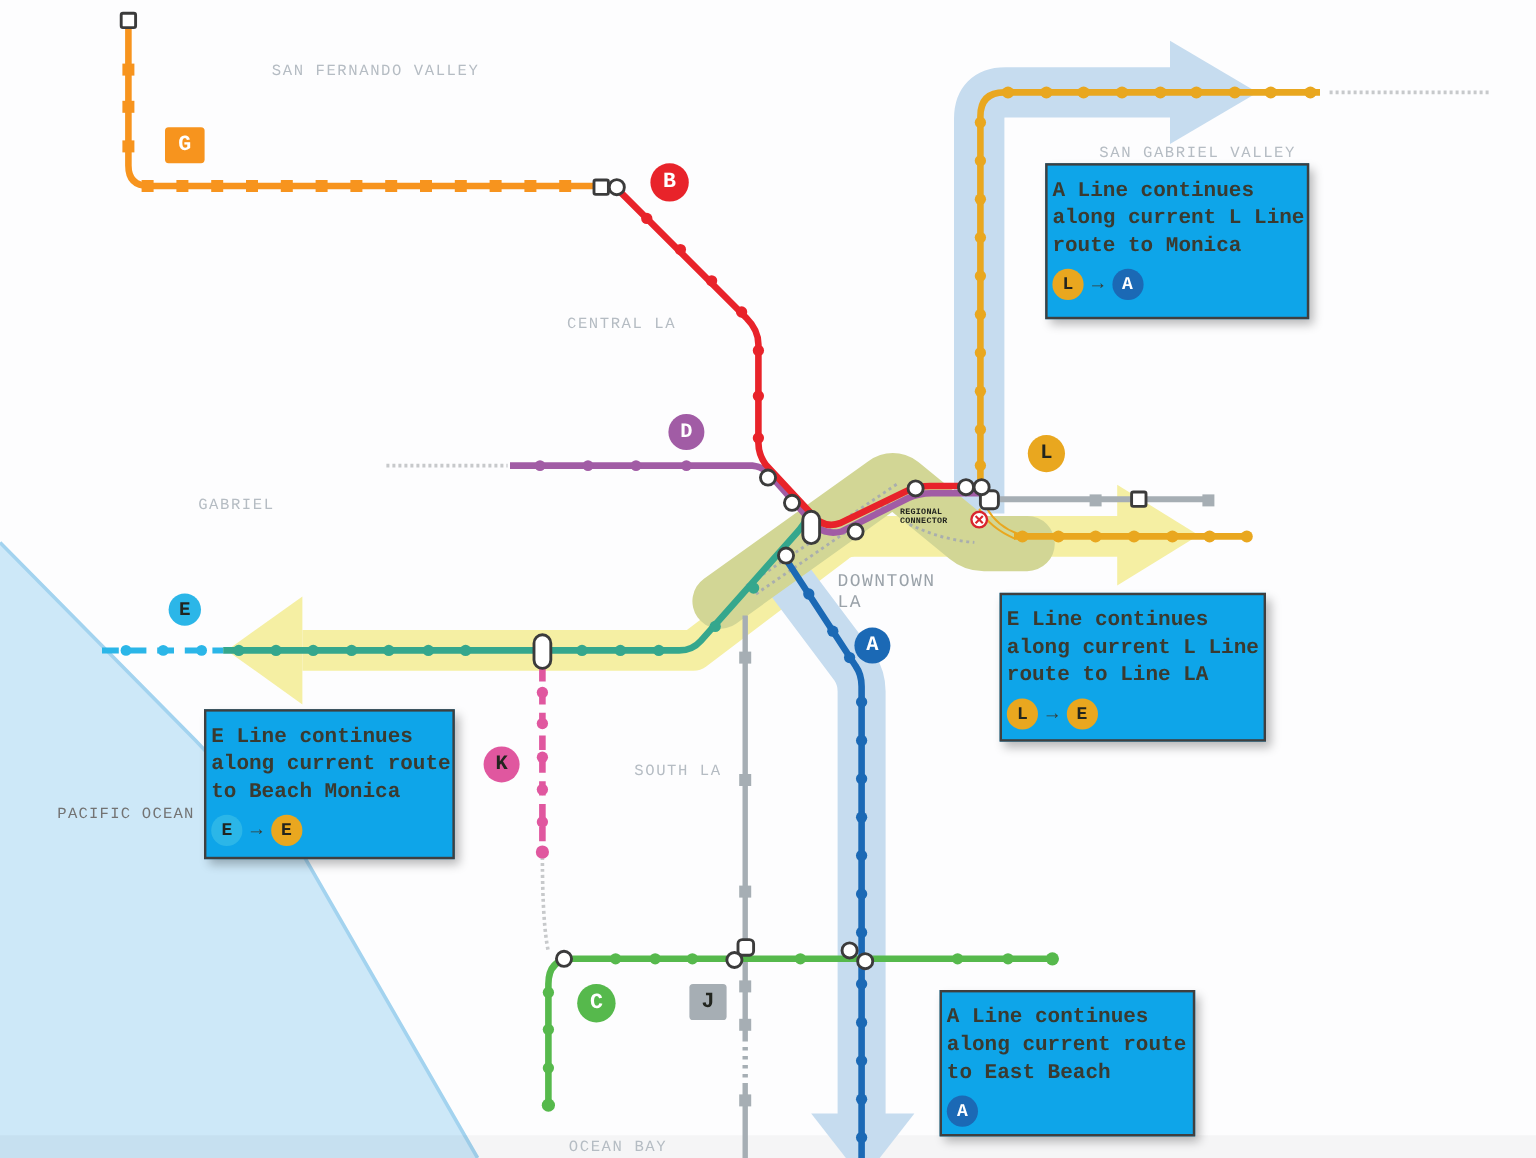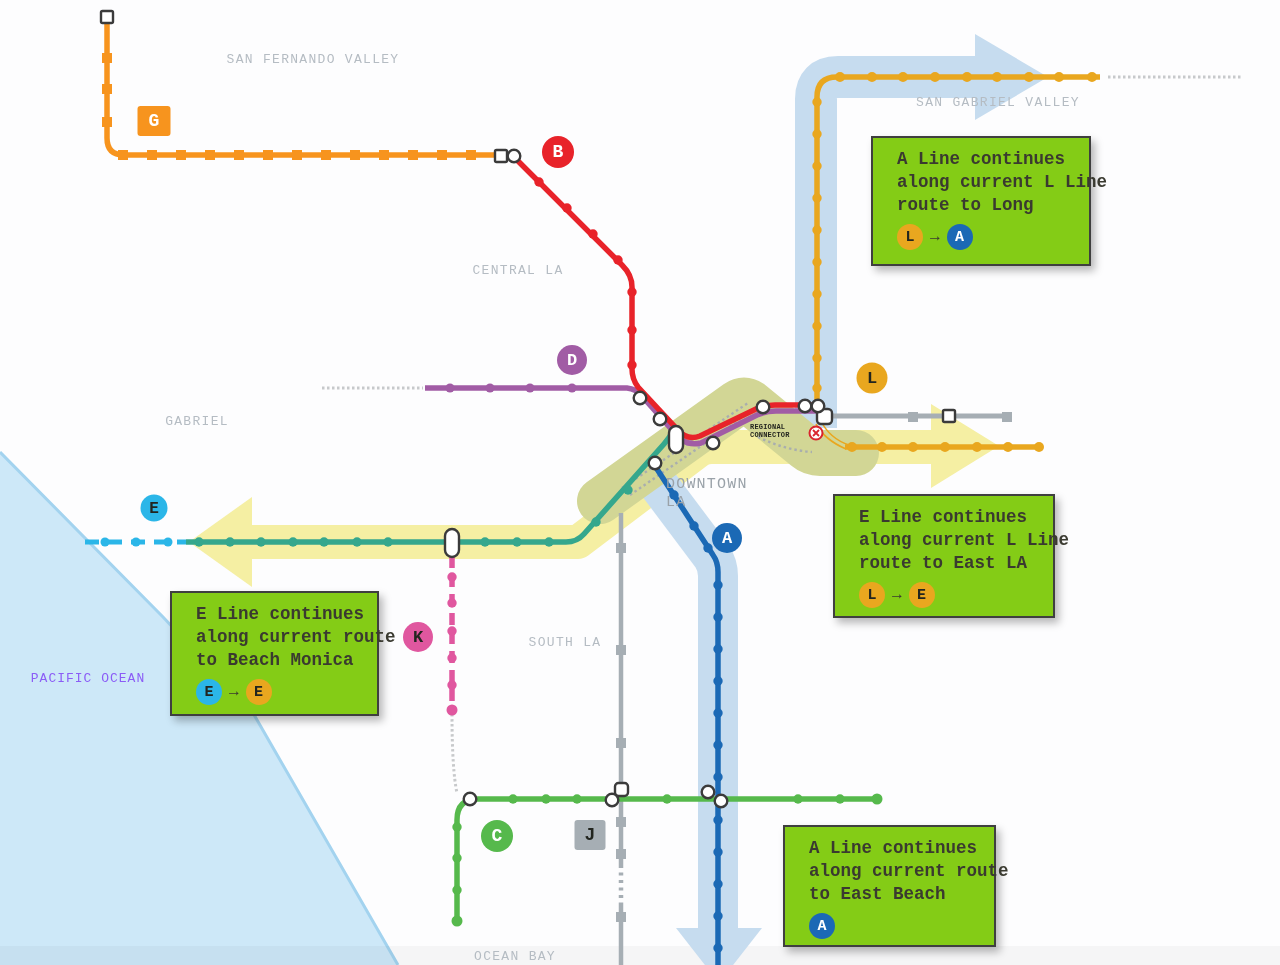--- a/index.html
+++ b/index.html
@@ -3,30 +3,30 @@
 <meta charset="utf-8">
 <style>
   html,body{margin:0;padding:0;background:#e9e9e9;}
   *{box-sizing:border-box;}
   .map{position:relative;width:1280px;height:965px;background:#fdfdfe;overflow:hidden;
        font-family:Liberation Mono, monospace;}
   .map svg{position:absolute;left:0;top:0;}
   .region-label{position:absolute;transform:translate(-50%,-50%);color:#b5bcc3;
        font-size:13px;letter-spacing:1.3px;white-space:nowrap;font-weight:500;}
   .downtown{transform:none;white-space:normal;width:110px;font-size:15px;color:#9aa2a9;
-       line-height:18px;letter-spacing:1.2px;}
+       line-height:18px;letter-spacing:1.2px;margin-left:32px;}
   .ocean-label{font-size:13px;letter-spacing:1px;font-weight:500;}
   .rc-label{position:absolute;width:56px;font-size:7px;line-height:7.5px;font-weight:700;
        color:#23251f;letter-spacing:.2px;}
   .badge{position:absolute;display:flex;align-items:center;justify-content:center;
        font-weight:700;transform:translate(-50%,-50%);line-height:1;}
   .badge.round{border-radius:50%;}
   .badge.sq{border-radius:3px;}
-  .callout{position:absolute;background:#84cc16;border:2px solid #3F3F3F;
-       box-shadow:4px 5px 8px rgba(0,0,0,.28);padding:10px 24px;color:#3A3A30;}
+  .callout{position:absolute;background:#0ea5e9;border:2px solid #3F3F3F;
+       box-shadow:4px 5px 8px rgba(0,0,0,.28);padding:10px 4px;color:#3A3A30;}
   .callout .t{font-size:17.5px;font-weight:700;line-height:23px;white-space:nowrap;}
   .callout .brow{display:flex;align-items:center;gap:7px;margin-top:7px;}
   .bbadge{width:26px;height:26px;border-radius:50%;display:flex;align-items:center;
        justify-content:center;font-weight:700;font-size:15px;flex:none;}
   .barrow{font-size:16px;font-weight:700;color:#3A3A30;}
 </style>
 </head>
 <body>
 
 <div class="map">
@@ -265,54 +265,54 @@
     <circle cx="721" cy="801" r="6.3"></circle>
   </g>
 
   <g transform="translate(816,433)" style="stroke: rgb(217, 37, 46);">
     <circle cx="0" cy="0" r="6.5" fill="#ffffff" stroke-width="2"></circle>
     <path d="M -3 -3 L 3 3 M 3 -3 L -3 3" stroke-width="1.8" fill="none"></path>
   </g>
 </svg>
 
   <div class="region-label" style="left:313px;top:59px">SAN FERNANDO VALLEY</div>
-  <div class="region-label" style="left:998px;top:102px">SAN GABRIEL VALLEY</div>
+  <div class="region-label" style="left:998px;top:127px">SAN GABRIEL VALLEY</div>
   <div class="region-label" style="left:518px;top:270px">CENTRAL LA</div>
   <div class="region-label" style="left:197px;top:421px">GABRIEL</div>
   <div class="region-label downtown" style="left:666px;top:476px">DOWNTOWN LA</div>
   <div class="region-label" style="left:565px;top:642px">SOUTH LA</div>
   <div class="region-label" style="left:515px;top:956px">OCEAN BAY</div>
-  <div class="region-label ocean-label" style="left: 88px; top: 678px; color: #8b5cf6;">PACIFIC OCEAN</div>
+  <div class="region-label ocean-label" style="left: 105px; top: 678px; color: #737373;">PACIFIC OCEAN</div>
   <div class="rc-label" style="left:750px;top:424px">REGIONAL CONNECTOR</div>
 
   <div class="badge sq" style="left: 154px; top: 121px; width: 33px; height: 30px; font-size: 18px; background: rgb(247, 148, 30); color: rgb(255, 255, 255);">G</div>
   <div class="badge round" style="left: 558px; top: 152px; width: 32px; height: 32px; font-size: 18px; background: rgb(232, 35, 42); color: rgb(255, 255, 255);">B</div>
   <div class="badge round" style="left: 572px; top: 360px; width: 30px; height: 30px; font-size: 17px; background: rgb(161, 92, 165); color: rgb(255, 255, 255);">D</div>
   <div class="badge round" style="left: 872px; top: 378px; width: 31px; height: 31px; font-size: 17px; background: rgb(233, 167, 31); color: rgb(34, 37, 31);">L</div>
   <div class="badge round" style="left: 154px; top: 508px; width: 27px; height: 27px; font-size: 16px; background: rgb(43, 182, 232); color: rgb(34, 37, 31);">E</div>
   <div class="badge round" style="left: 418px; top: 637px; width: 30px; height: 30px; font-size: 17px; background: rgb(224, 87, 159); color: rgb(34, 37, 31);">K</div>
   <div class="badge round" style="left: 497px; top: 836px; width: 32px; height: 32px; font-size: 18px; background: rgb(86, 185, 76); color: rgb(255, 255, 255);">C</div>
   <div class="badge sq" style="left: 590px; top: 835px; width: 31px; height: 30px; font-size: 18px; background: rgb(166, 174, 180); color: rgb(34, 37, 31);">J</div>
   <div class="badge round" style="left: 727px; top: 538px; width: 30px; height: 30px; font-size: 17px; background: rgb(27, 105, 181); color: rgb(255, 255, 255);">A</div>
 
   <div class="callout" style="left:871px;top:136px;width:220px;height:130px">
     <div class="t">A Line continues</div>
     <div class="t">along current L Line</div>
-    <div class="t">route to Long</div>
+    <div class="t">route to Monica</div>
     <div class="brow">
       <div class="bbadge" style="background: rgb(233, 167, 31); color: rgb(34, 37, 31);">L</div>
       <span class="barrow">→</span>
       <div class="bbadge" style="background: rgb(27, 105, 181); color: rgb(255, 255, 255);">A</div>
     </div>
   </div>
 
   <div class="callout" style="left:833px;top:494px;width:222px;height:124px">
     <div class="t">E Line continues</div>
     <div class="t">along current L Line</div>
-    <div class="t">route to East LA</div>
+    <div class="t">route to Line LA</div>
     <div class="brow">
       <div class="bbadge" style="background: rgb(233, 167, 31); color: rgb(34, 37, 31);">L</div>
       <span class="barrow">→</span>
       <div class="bbadge" style="background: rgb(233, 167, 31); color: rgb(34, 37, 31);">E</div>
     </div>
   </div>
 
   <div class="callout" style="left:170px;top:591px;width:209px;height:125px">
     <div class="t">E Line continues</div>
     <div class="t">along current route</div>

